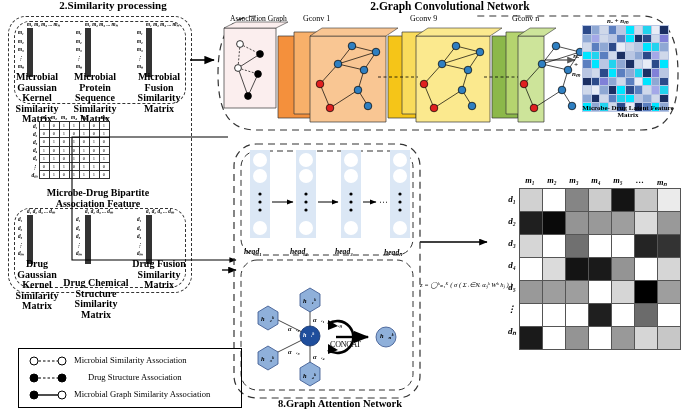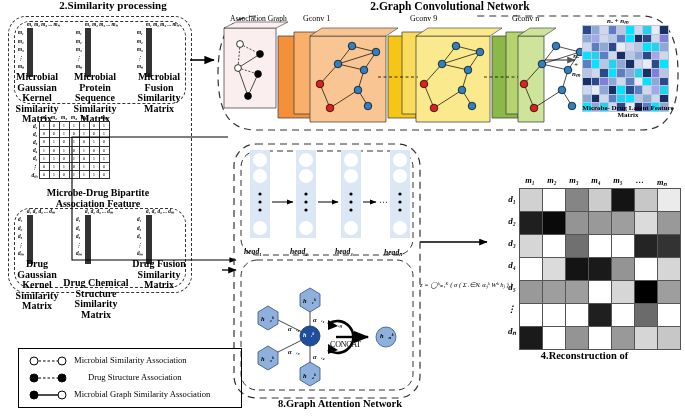--- a/index.html
+++ b/index.html
@@ -953,21 +953,20 @@
           <td style="width: 22px; height: 22px; background: rgb(148, 148, 148); border: 0.8px solid rgb(85, 85, 85);"></td>
           <td style="width: 22px; height: 22px; background: rgb(255, 255, 255); border: 0.8px solid rgb(85, 85, 85);"></td>
           <td style="width: 22px; height: 22px; background: rgb(153, 153, 153); border: 0.8px solid rgb(85, 85, 85);"></td>
           <td style="width: 22px; height: 22px; background: rgb(214, 214, 214); border: 0.8px solid rgb(85, 85, 85);"></td>
           <td style="width: 22px; height: 22px; background: rgb(199, 199, 199); border: 0.8px solid rgb(85, 85, 85);"></td>
         </tr>
       </tbody>
     </table>
 </div>
 <div class="abs ttl" style="left:492px;top:350px;width:185px;font-size:10.5px;" id="cap-sec4">
-    <div>4.Reconstruction of</div>
   </div>
 
 <div class="abs legend-box" style="left:18px;top:348px;width:222px;height:58px;"></div>
 <svg class="abs" style="left:24px;top:352px;" width="60" height="52">
   <g>
     <line x1="10" y1="9" x2="38" y2="9" stroke="#000" stroke-width="1" stroke-dasharray="2.5,2"></line>
     <circle cx="10" cy="9" r="4" fill="#fff" stroke="#000" stroke-width="1"></circle>
     <circle cx="38" cy="9" r="4" fill="#fff" stroke="#000" stroke-width="1"></circle>
   </g>
   <g>

